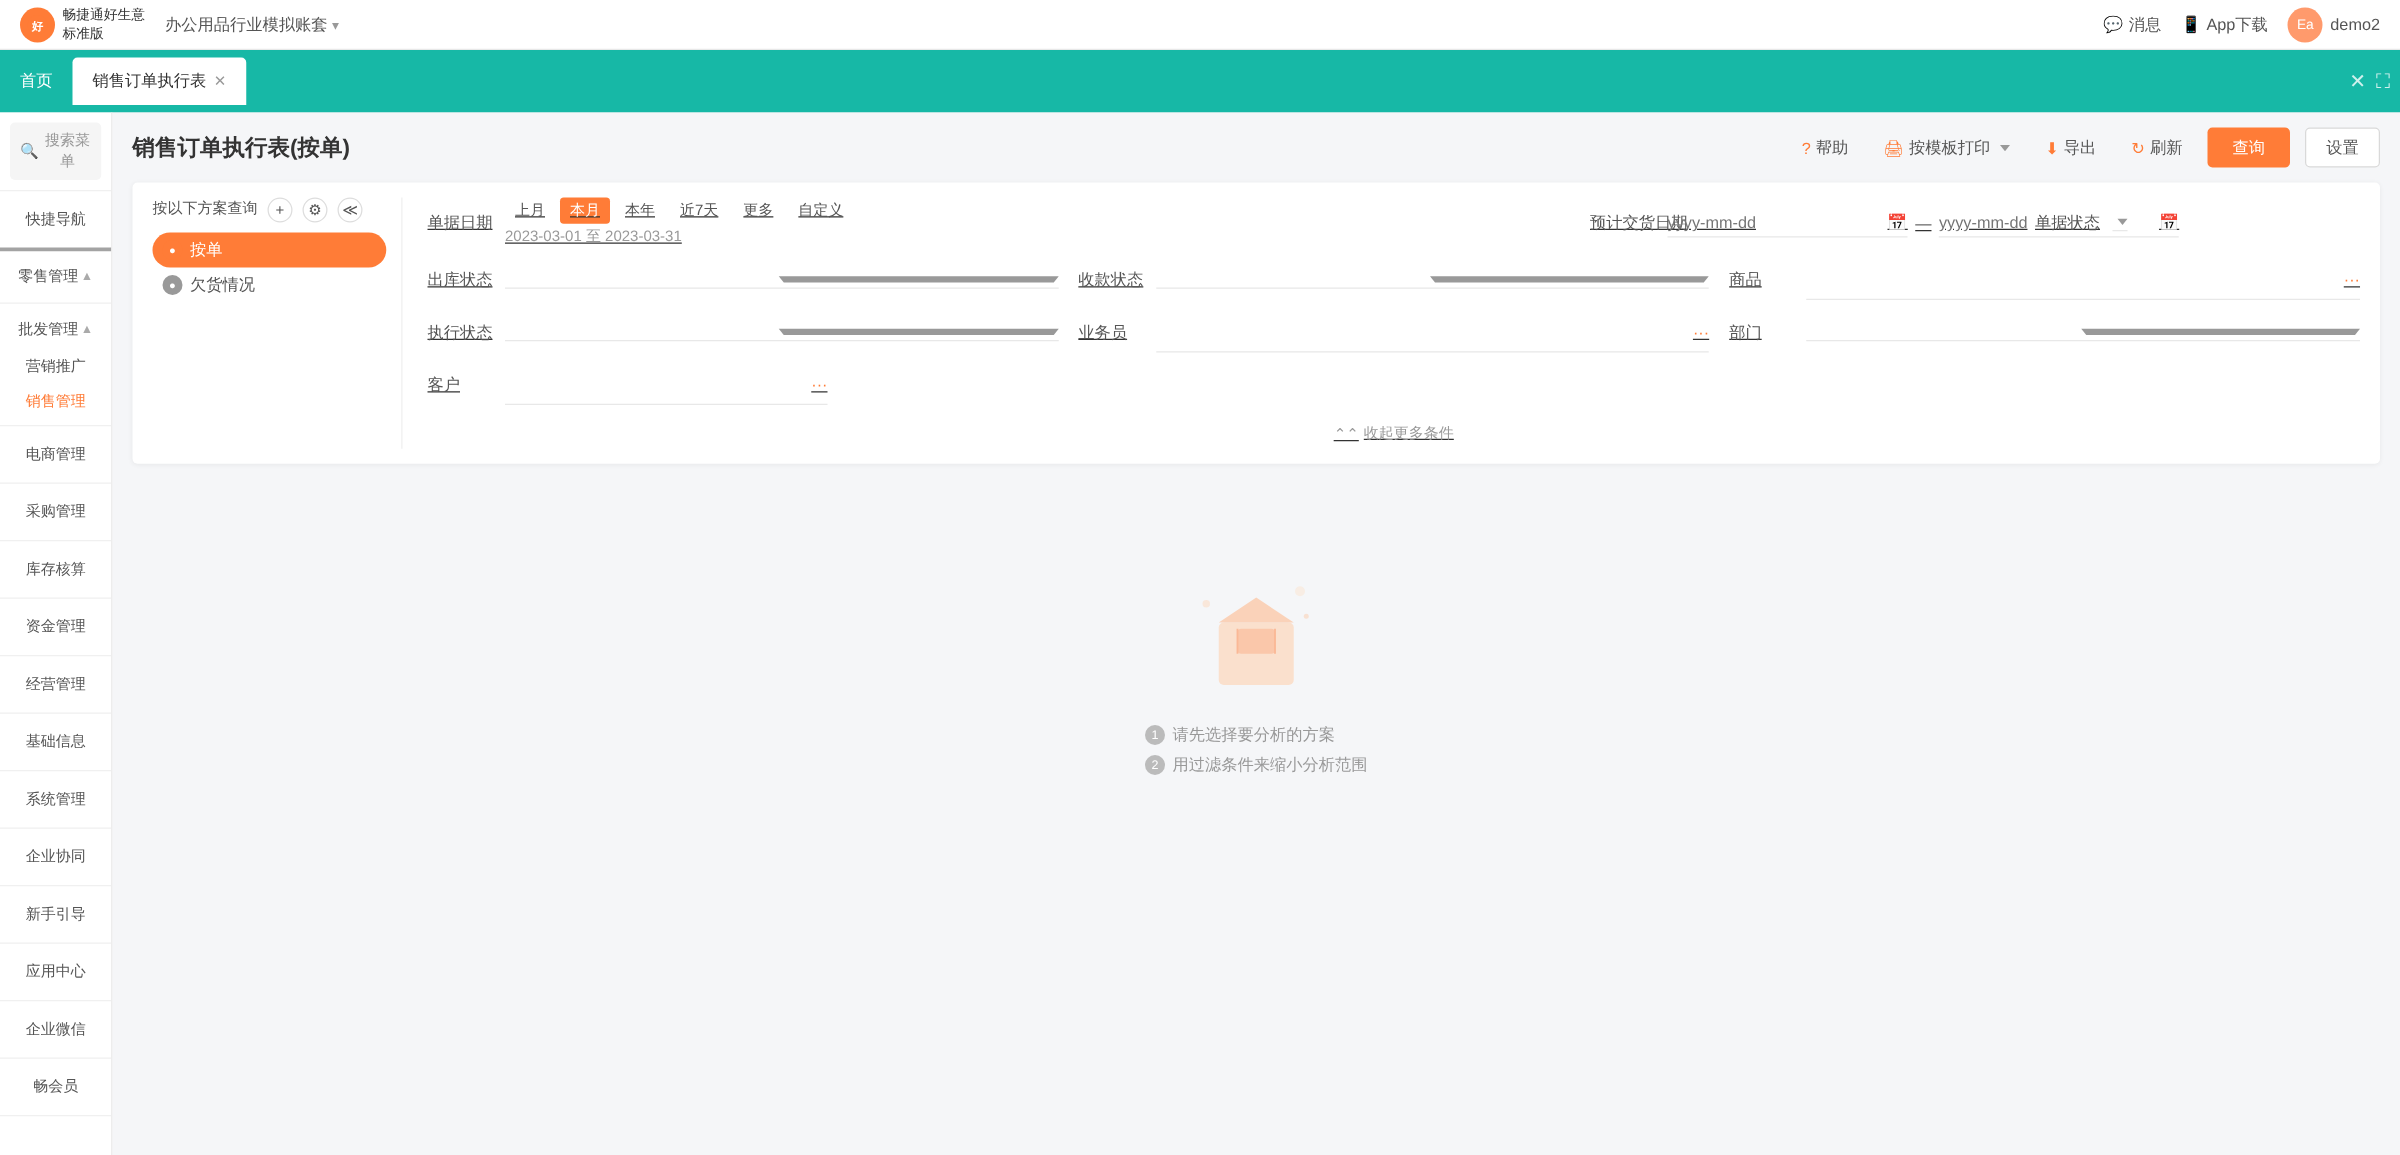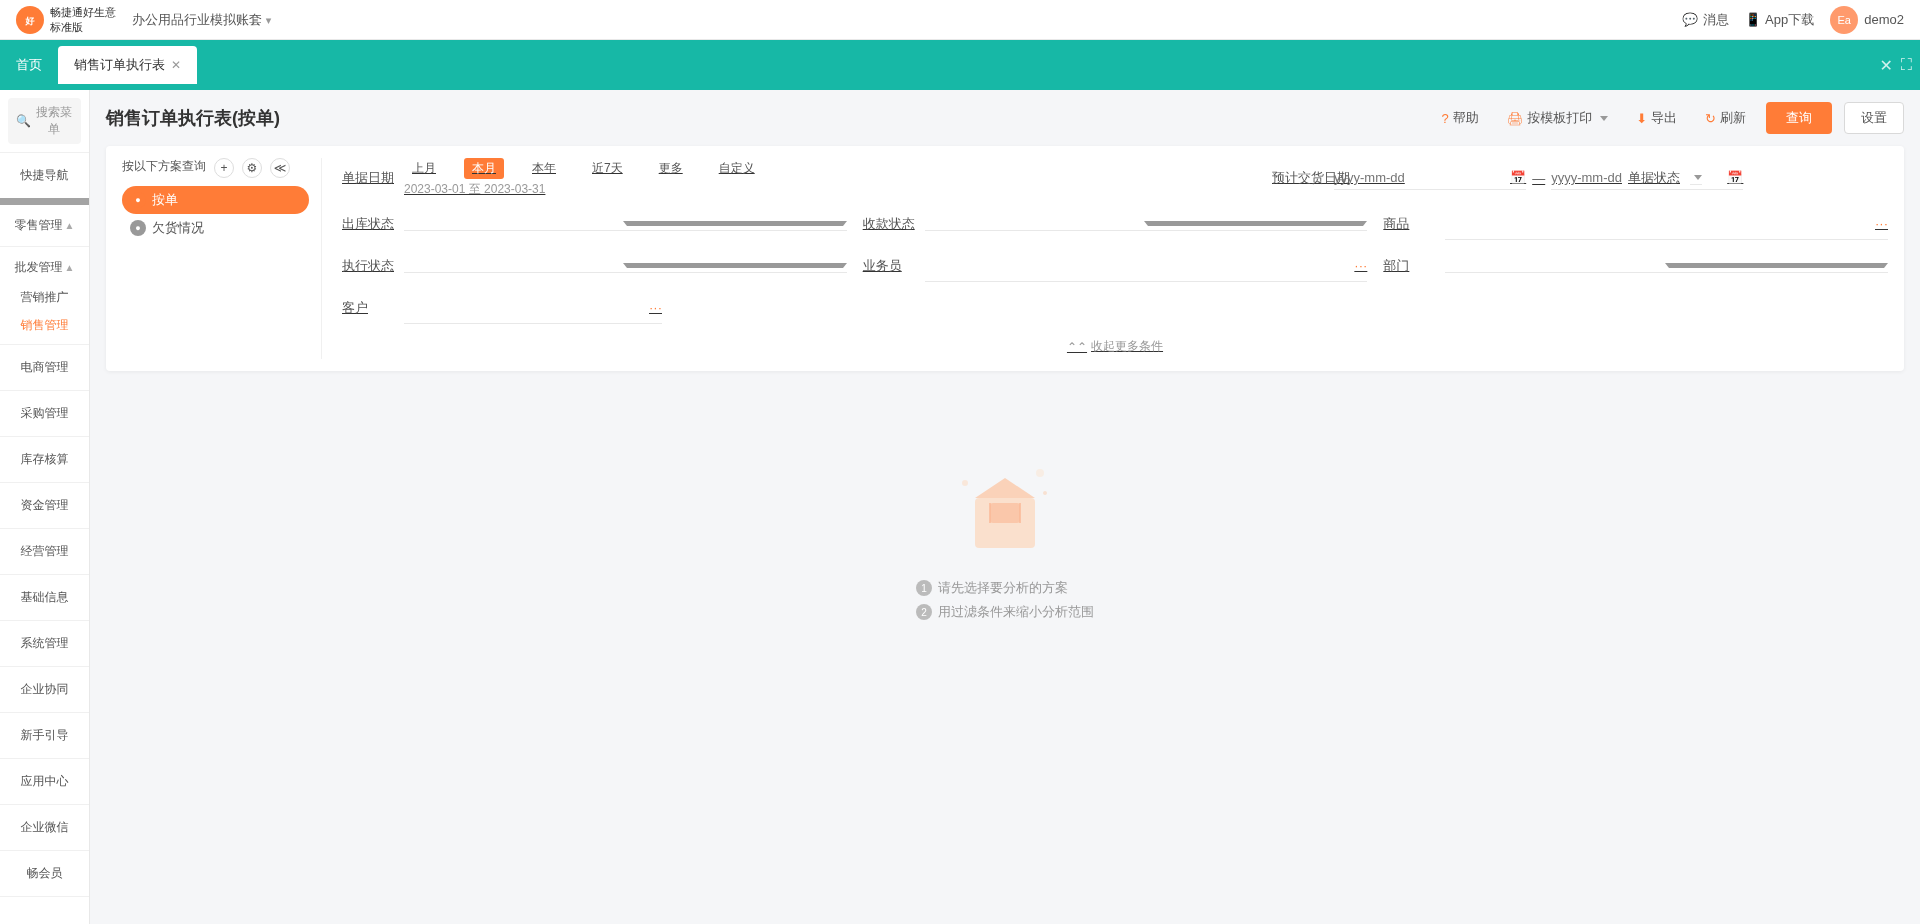--- a/index.html
+++ b/index.html
@@ -146,21 +146,21 @@
       padding: 6px 8px;
       font-size: 12px;
       color: #999;
       cursor: pointer;
       display: flex;
       align-items: center;
       gap: 4px;
     }
     .sidebar-nav-section {
       padding: 6px 0;
-      border-bottom: 7px solid #a3a3a3;
+      border-bottom: 3px solid #a3a3a3;
     }
     .sidebar-nav-label {
       text-align: center;
       font-size: 12px;
       color: #555;
       padding: 6px 4px;
       cursor: pointer;
       border-radius: 4px;
       margin: 2px 6px;
     }
@@ -393,21 +393,21 @@
       border-left: 4px solid transparent;
       border-right: 4px solid transparent;
       border-top: 5px solid #999;
       margin-left: 4px;
     }
 
     
     .date-quick-btns {
       display: flex;
       align-items: center;
-      gap: 20px;
+      gap: 4px;
       flex-wrap: nowrap;
     }
     .date-quick-btn {
       padding: 2px 8px;
       border-radius: 3px;
       font-size: 12px;
       cursor: pointer;
       color: #555;
       border: none;
       background: transparent;

